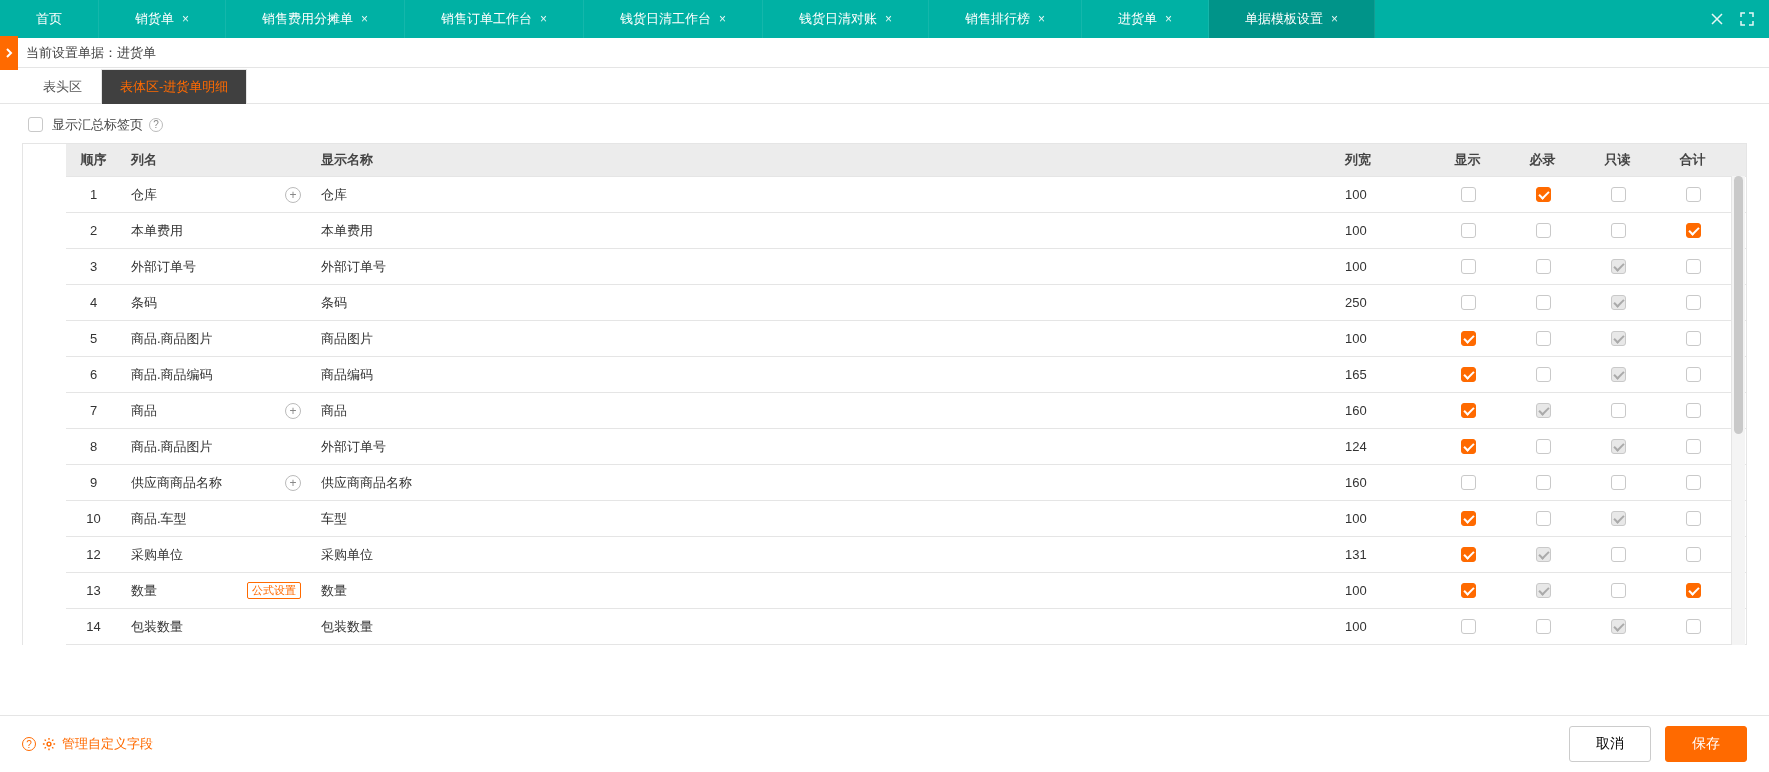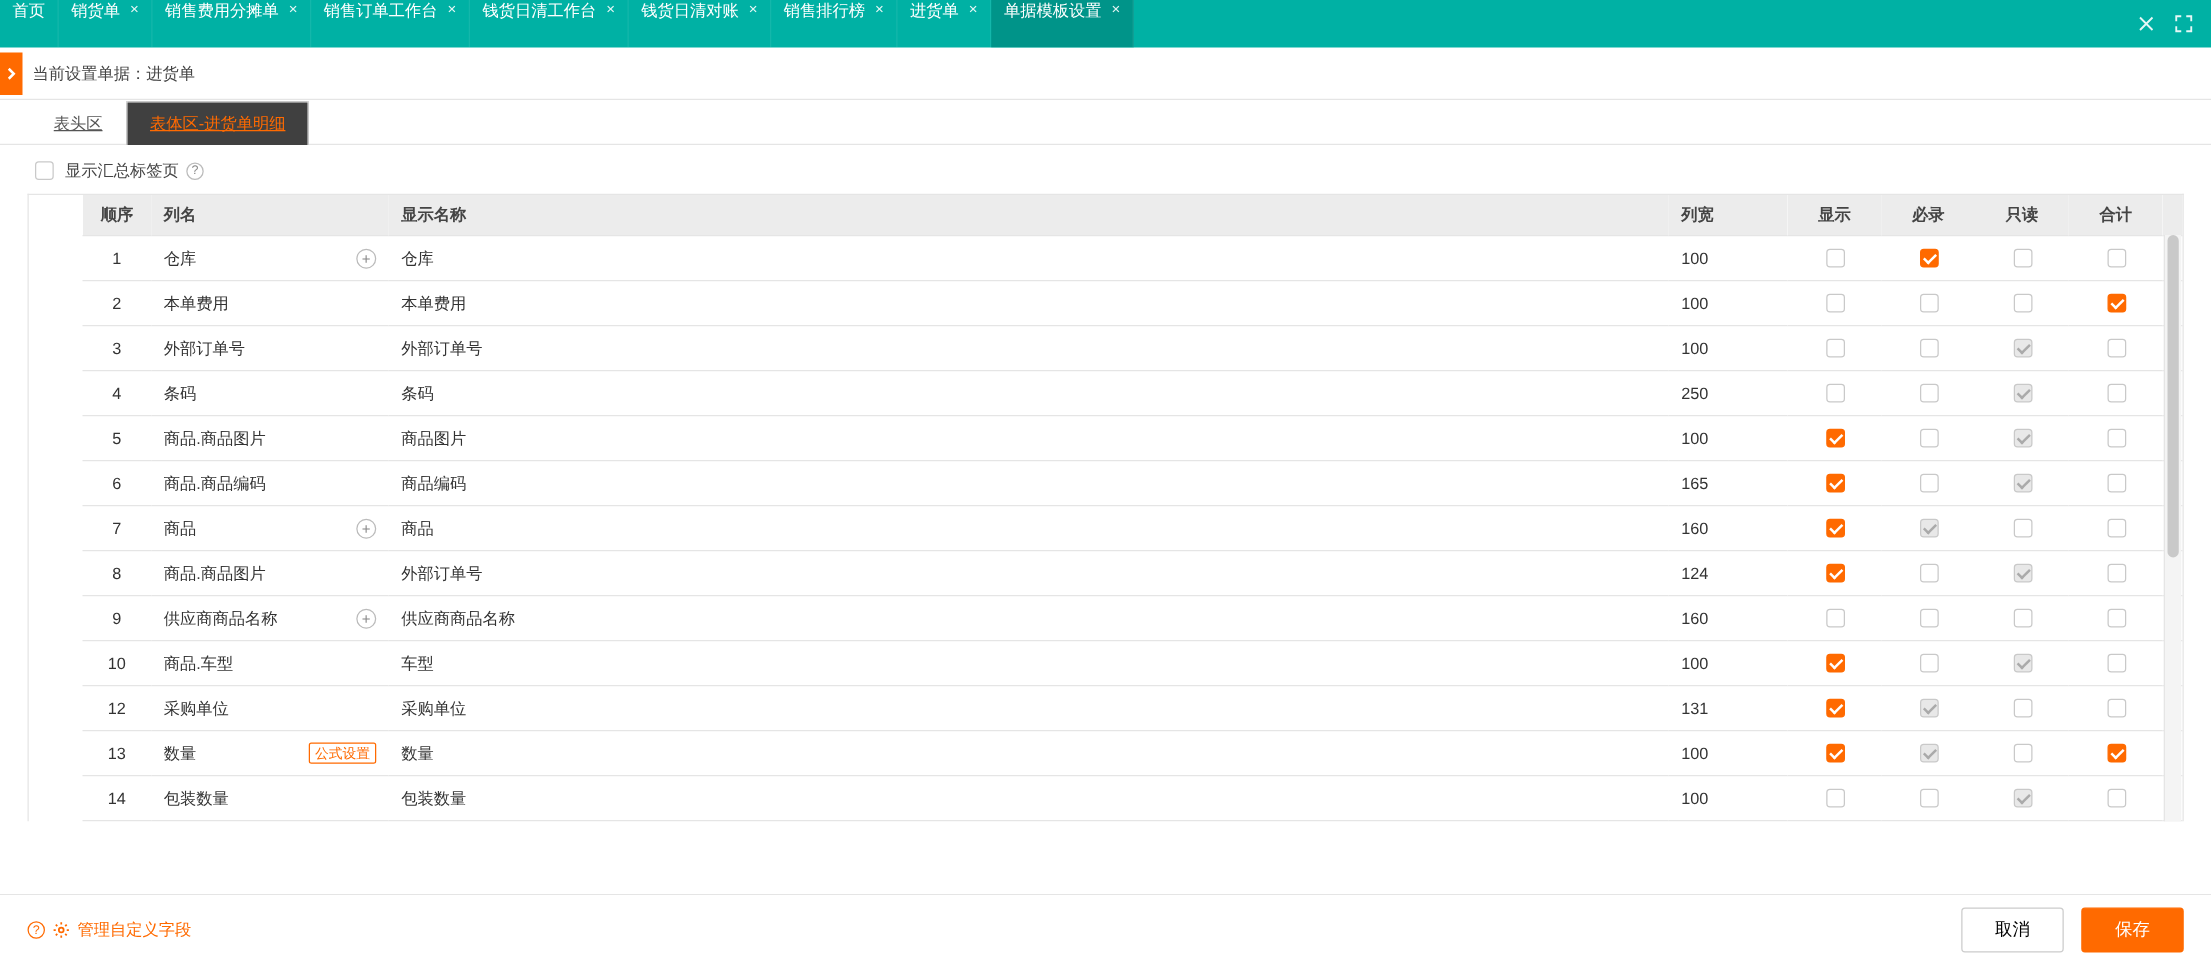--- a/index.html
+++ b/index.html
@@ -28,43 +28,43 @@
     color: #fff;
     height: 38px;
   }
   .top-tabs {
     display: flex;
     flex: 1;
     overflow: hidden;
   }
   .top-tab {
     display: flex;
-    align-items: flex-start;
-    padding: 0 10px;
+    align-items: center;
+    padding: 0 36px;
     gap: 8px;
     cursor: pointer;
     white-space: nowrap;
     border-right: 1px solid rgba(255,255,255,0.08);
   }
   .top-tab.active { background: var(--teal-dark); }
   .top-tab .close { opacity: .9; font-size: 12px; }
   .top-actions {
     display: flex;
     align-items: center;
     gap: 14px;
     padding: 0 14px;
   }
   .icon-btn { width: 16px; height: 16px; display: inline-flex; align-items: center; justify-content: center; cursor: pointer; opacity: .9; }
   .icon-btn svg { width: 16px; height: 16px; stroke: #fff; fill: none; stroke-width: 1.5; }
 
   
   .context-bar {
     display: flex;
     align-items: center;
-    height: 42px;
+    height: 30px;
     border-bottom: 1px solid var(--border);
     padding-right: 12px;
   }
   .chevron-badge {
     width: 18px; height: 34px;
     background: var(--orange);
     display: flex; align-items: center; justify-content: center;
     cursor: pointer;
   }
   .chevron-badge svg { width: 10px; height: 10px; stroke: #fff; fill: none; stroke-width: 2; }
@@ -79,21 +79,20 @@
     align-items: flex-end;
   }
   .subtab {
     padding: 8px 18px;
     cursor: pointer;
     color: #555;
     border: 1px solid transparent;
     border-bottom: none;
     position: relative;
     top: 1px;
-    text-decoration: underline;
   }
   .subtab.active {
     color: var(--orange);
     border-color: var(--border);
     background: #404040;
   }
 
   
   .options-row {
     display: flex;

